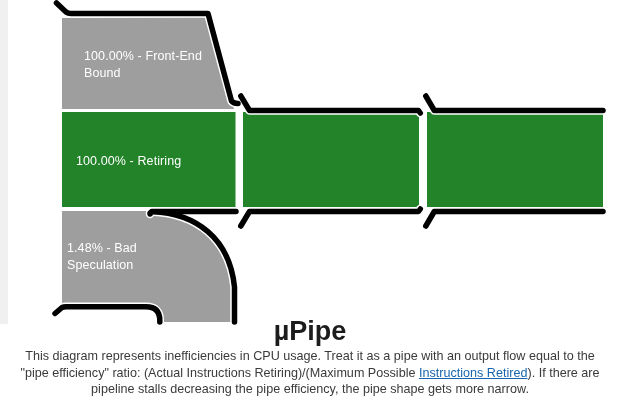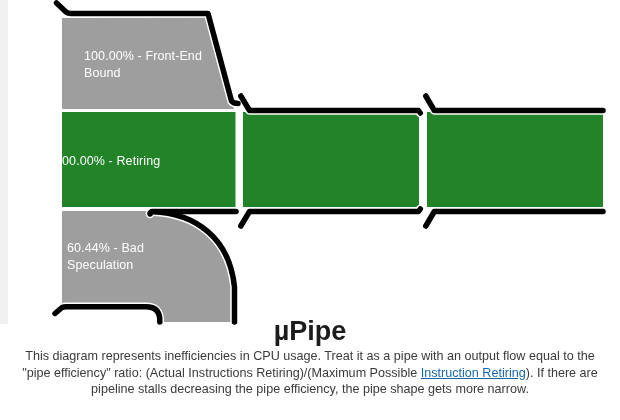--- a/index.html
+++ b/index.html
@@ -11,21 +11,21 @@
   #stage{position:absolute;left:0;top:0;width:620px;height:420px;}
   svg{position:absolute;left:0;top:0;display:block;}
   .pipe-label{
     position:absolute;
     color:#ffffff;
     font-size:12.5px;
     line-height:16.5px;
     letter-spacing:0.1px;
   }
   #label-frontend{left:67px;top:48px;width:150px;margin-left:17px;}
-  #label-retiring{left:55px;top:153px;white-space:nowrap;}
+  #label-retiring{left:76px;top:153px;white-space:nowrap;}
   #label-badspec{left:67px;top:240px;width:106px;}
   #diagram-title{
     position:absolute;left:0;top:316px;width:620px;
     text-align:center;
     font-size:27px;font-weight:bold;color:#1c1c1c;
     margin:0;
   }
   #diagram-description{
     position:absolute;left:14px;right:14px;top:348px;
     text-align:center;
@@ -73,21 +73,21 @@
       <path d="M425.8,96 L434.3,110.5 L603,110.5"></path>
       <path d="M240.8,226 L249.5,211.5 L418.5,211.5 L420.3,209"></path>
       <path d="M425.8,226 L434.3,211.5 L603,211.5"></path>
     </g>
   </svg>
 
   <div id="label-frontend" class="pipe-label">100.00% - Front-End Bound</div>
 
   <div id="label-retiring" class="pipe-label">100.00% - Retiring</div>
 
-  <div id="label-badspec" class="pipe-label">60.44% - Bad Speculation</div>
+  <div id="label-badspec" class="pipe-label">1.48% - Bad Speculation</div>
 
   <h2 id="diagram-title">µPipe</h2>
 
   <p id="diagram-description">
-    <span>This diagram represents inefficiencies in CPU usage. Treat it as a pipe with an output flow equal to the "pipe efficiency" ratio: (Actual Instructions Retiring)/(Maximum Possible </span><a id="instruction-retired-link" href="#">Instruction Retiring</a><span>). If there are pipeline stalls decreasing the pipe efficiency, the pipe shape gets more narrow.</span>
+    <span>This diagram represents inefficiencies in CPU usage. Treat it as a pipe with an output flow equal to the "pipe efficiency" ratio: (Actual Instructions Retiring)/(Maximum Possible </span><a id="instruction-retired-link" href="#">Instructions Retired</a><span>). If there are pipeline stalls decreasing the pipe efficiency, the pipe shape gets more narrow.</span>
   </p>
 
 </div>
 
 </body></html>

